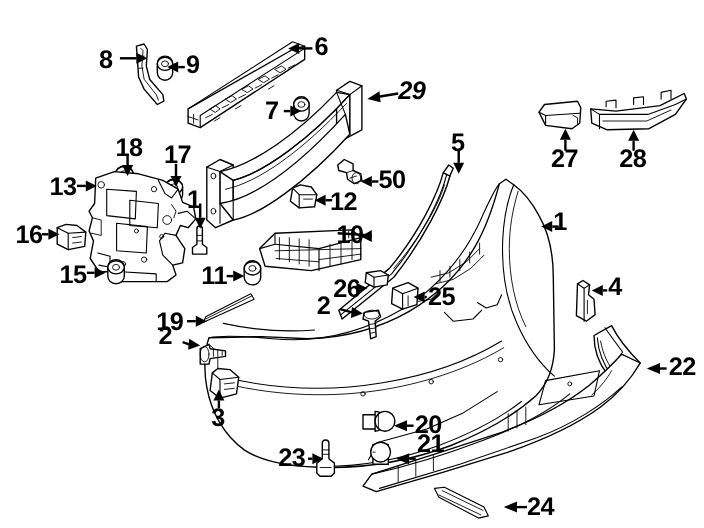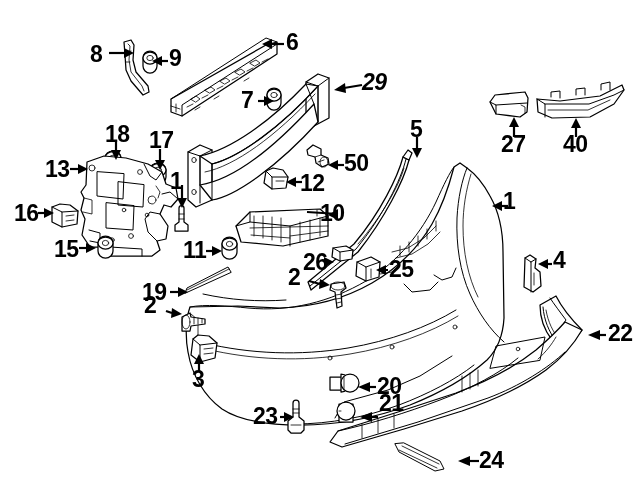--- a/index.html
+++ b/index.html
@@ -512,35 +512,35 @@
   <div class="callout-label" style="left:503px; top:190px;">1</div>
   <div class="callout-label" style="left:144px; top:294px;">2</div>
   <div class="callout-label" style="left:288px; top:266px;">2</div>
   <div class="callout-label" style="left:192px; top:368px;">3</div>
   <div class="callout-label" style="left:553px; top:249px;">4</div>
   <div class="callout-label" style="left:410px; top:118px;">5</div>
   <div class="callout-label" style="left:286px; top:31px;">6</div>
   <div class="callout-label" style="left:241px; top:89px;">7</div>
   <div class="callout-label" style="left:90px;  top:43px;">8</div>
   <div class="callout-label" style="left:169px; top:47px;">9</div>
-  <div class="callout-label" style="left:320px; top:202px;text-align:center;">10</div>
+  <div class="callout-label" style="left:306px; top:202px;text-align:center;">10</div>
   <div class="callout-label" style="left:183px; top:239px;">11</div>
   <div class="callout-label" style="left:300px; top:172px;">12</div>
   <div class="callout-label" style="left:45px;  top:158px;">13</div>
   <div class="callout-label" style="left:170px; top:170px;">1</div>
   <div class="callout-label" style="left:54px;  top:238px;">15</div>
   <div class="callout-label" style="left:14px;  top:202px;">16</div>
   <div class="callout-label" style="left:149px; top:129px;">17</div>
   <div class="callout-label" style="left:105px; top:123px;">18</div>
   <div class="callout-label" style="left:142px; top:281px;">19</div>
   <div class="callout-label" style="left:377px; top:375px;">20</div>
   <div class="callout-label" style="left:379px; top:392px;text-align:center;">21</div>
   <div class="callout-label" style="left:608px; top:322px;">22</div>
   <div class="callout-label" style="left:253px; top:405px;">23</div>
   <div class="callout-label" style="left:479px; top:449px;text-align:center;">24</div>
   <div class="callout-label" style="left:389px; top:258px;">25</div>
   <div class="callout-label" style="left:303px; top:251px;">26</div>
   <div class="callout-label" style="left:501px; top:133px;">27</div>
-  <div class="callout-label" style="left:563px; top:133px;">40</div>
+  <div class="callout-label" style="left:563px; top:133px;">28</div>
   <div class="callout-label" style="left:362px; top:71px;font-style:italic;">29</div>
   <div class="callout-label" style="left:344px; top:152px;">50</div>
 
 </div>
 
 </body></html>

